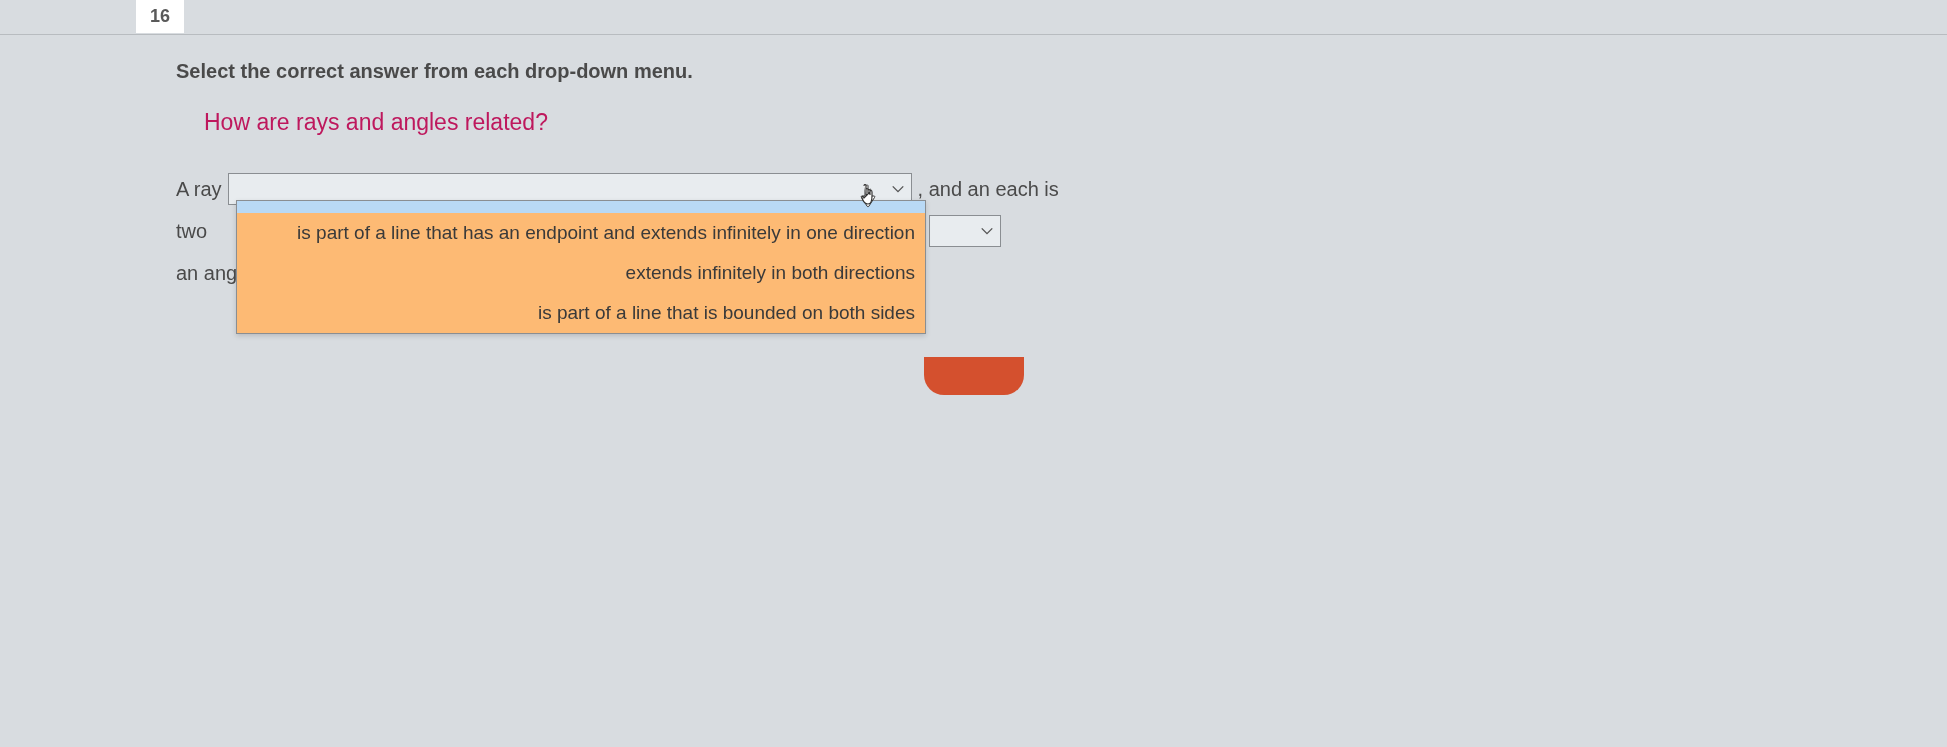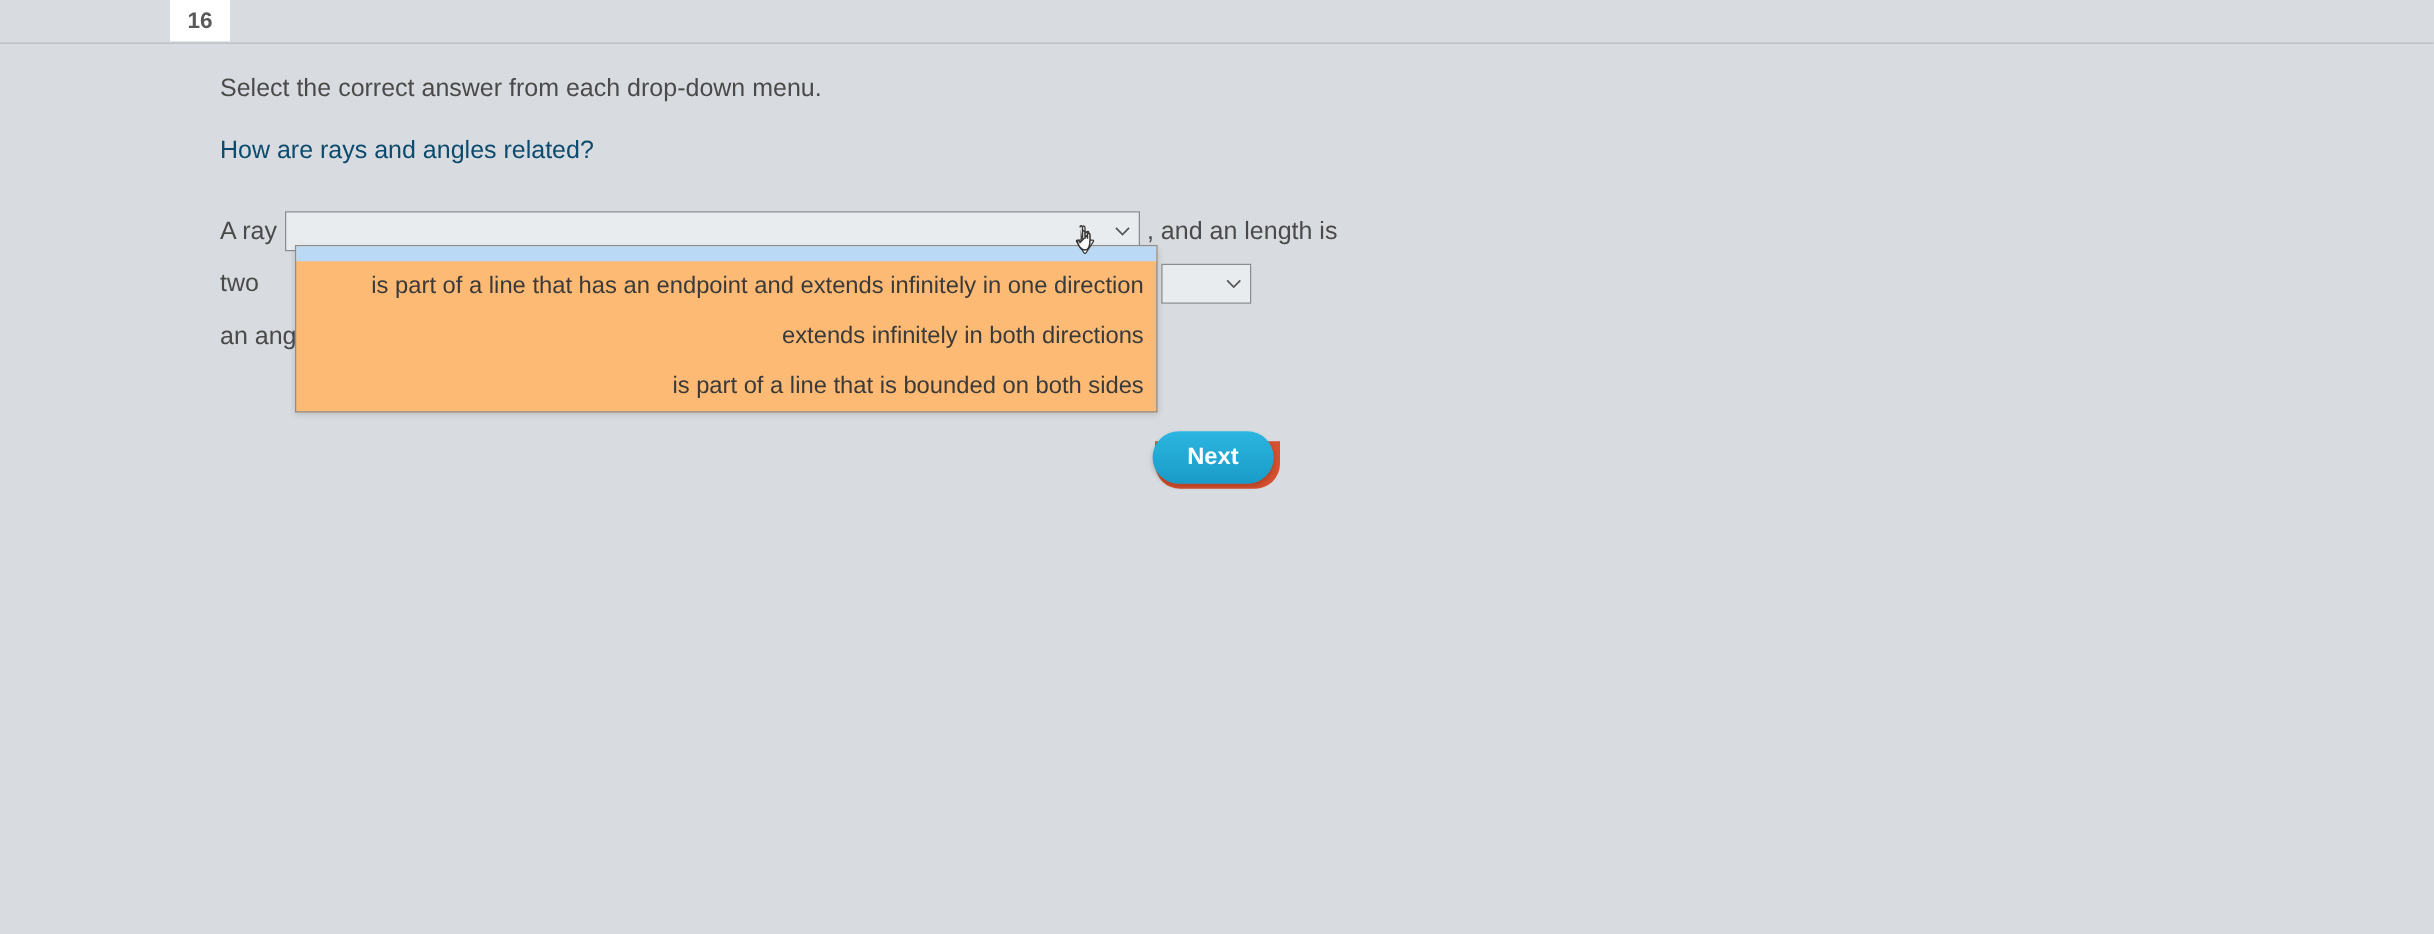--- a/index.html
+++ b/index.html
@@ -37,25 +37,27 @@
       position: absolute;
       top: 60px;
       left: 176px;
       right: 30px;
       color: #4a4a4a;
     }
     .instruction {
       font-size: 20px;
       margin-bottom: 26px;
       color: #4a4a4a;
+      font-weight: bold;
     }
     .prompt {
-      font-size: 20px;
+      font-size: 23px;
       margin-bottom: 32px;
-      color: #0c4a6e;
+      color: #be185d;
+      margin-left: 28px;
     }
     .paragraph {
       font-size: 20px;
       line-height: 42px;
       color: #4a4a4a;
       position: relative;
     }
     .line {
       display: flex;
       align-items: center;
@@ -180,21 +182,21 @@
     <div class="row1-wrap">
       <div class="line">
         <span class="text-behind">A ray</span>
         <span class="select-wrap large">
           <span class="select-caret">
             <svg viewBox="0 0 16 16">
                 <path d="M2 5 L8 11 L14 5" fill="none" stroke="#555" stroke-width="1.6"></path>
               </svg>
           </span>
         </span>
-        <span class="text-behind">, and an length is</span>
+        <span class="text-behind">, and an each is</span>
       </div>
 
       <div class="cursor-icon">
         <svg viewBox="0 0 24 28">
           <path d="M9 2 L9 14 L6 14 C5 14 5 15 5.5 15.5 L11 24 C11.5 25 12.5 25 13 24 L18.5 15.5 C19 15 19 14 18 14 L15 14 L15 8 C15 7 14 7 13.5 7.5 L12 9 L12 4 C12 3 11 2.5 10.5 3 L9 4.5 Z" fill="#fff" stroke="#333" stroke-width="1"></path>
           <path d="M8 4 C8 2 10 2 10 4 L10 13 M10 8 C10 6 12 6 12 8 L12 13 M12 9 C12 7 14 7 14 9 L14 13 M14 10 C14 8 16 8 16 10 L16 14 C16 18 15 22 12 22 C9 22 7 19 6 16 C5.5 14.5 7 14 7.5 15 L8 16 Z" fill="#fff" stroke="#333" stroke-width="1.2"></path>
         </svg>
       </div>
 
       <div class="dropdown-open">
@@ -216,19 +218,15 @@
         </span>
       </span>
     </div>
 
     <div class="line">
       <span class="text-behind">an ang</span>
     </div>
 
     <div class="btn-reset-partial"></div>
 
-    <div class="buttons-row">
-      <button class="btn btn-reset">Reset</button>
-      <button class="btn btn-next">Next</button>
-    </div>
 
   </div>
 </div>
 
 </body></html>

